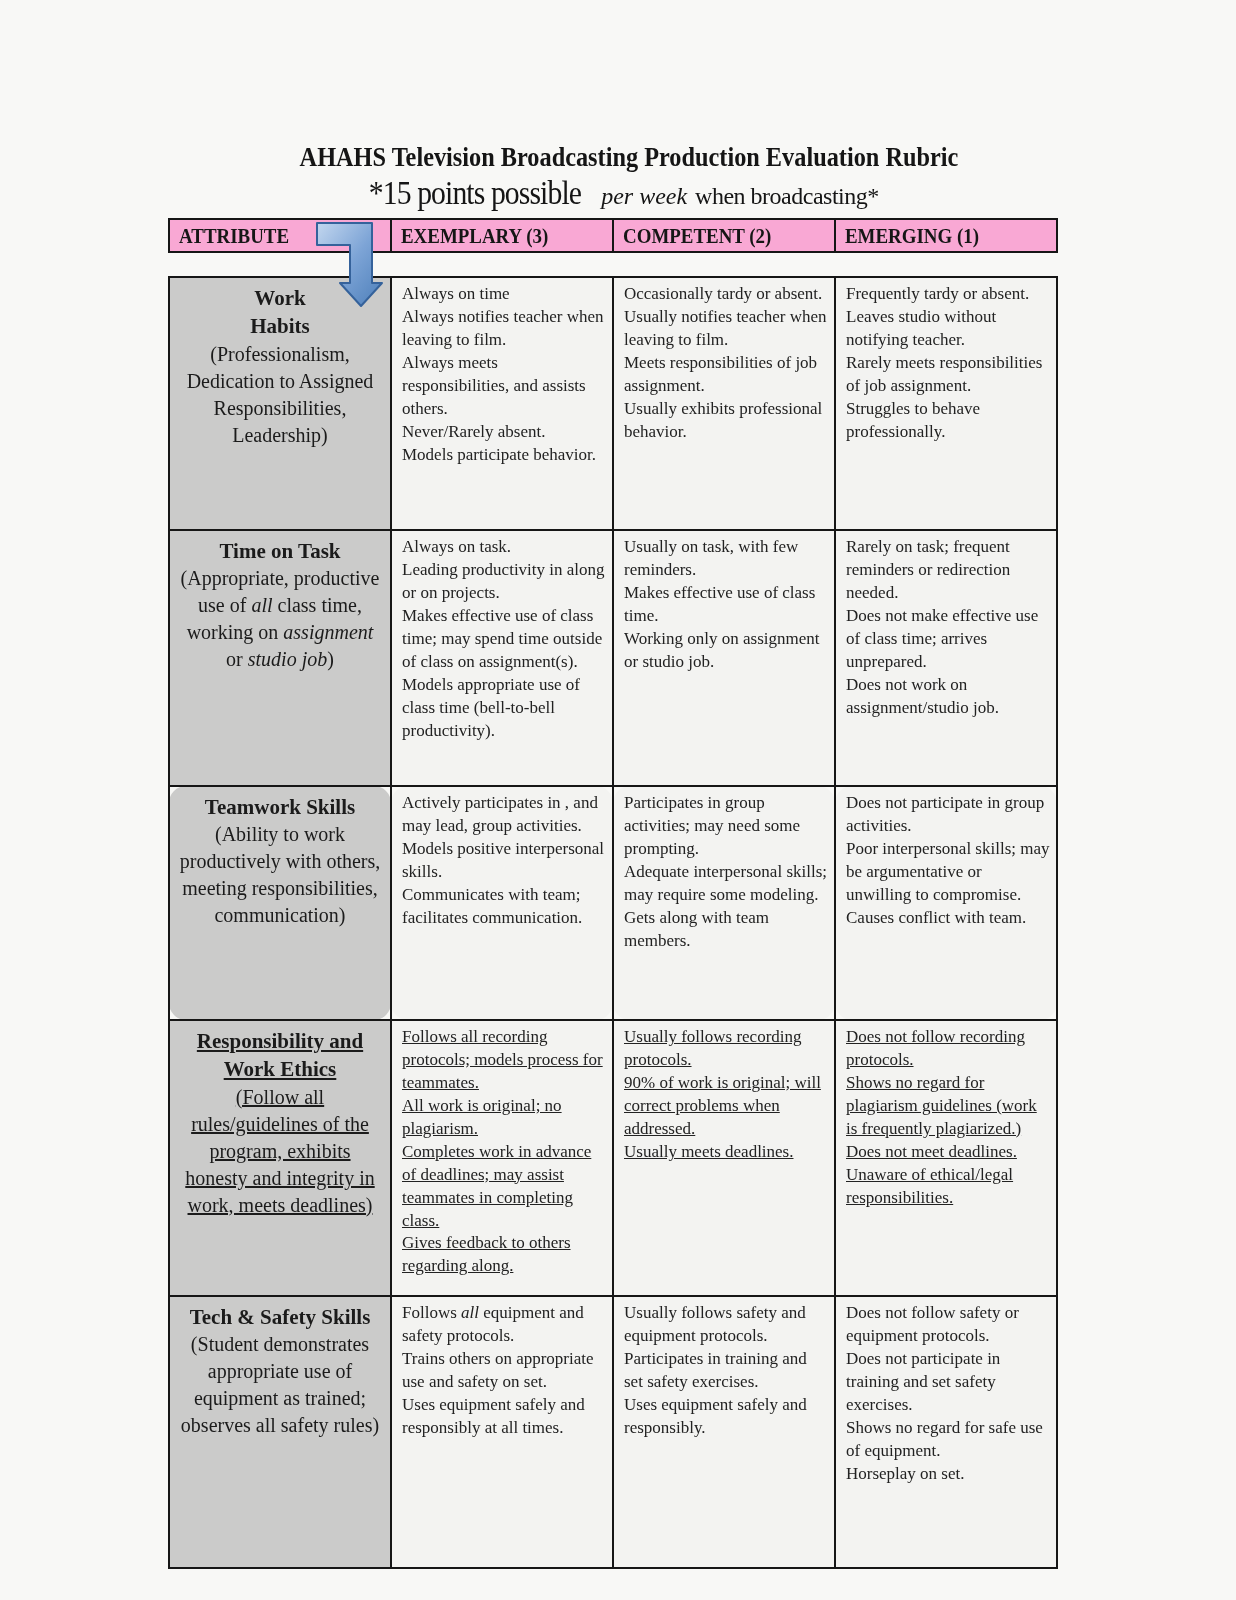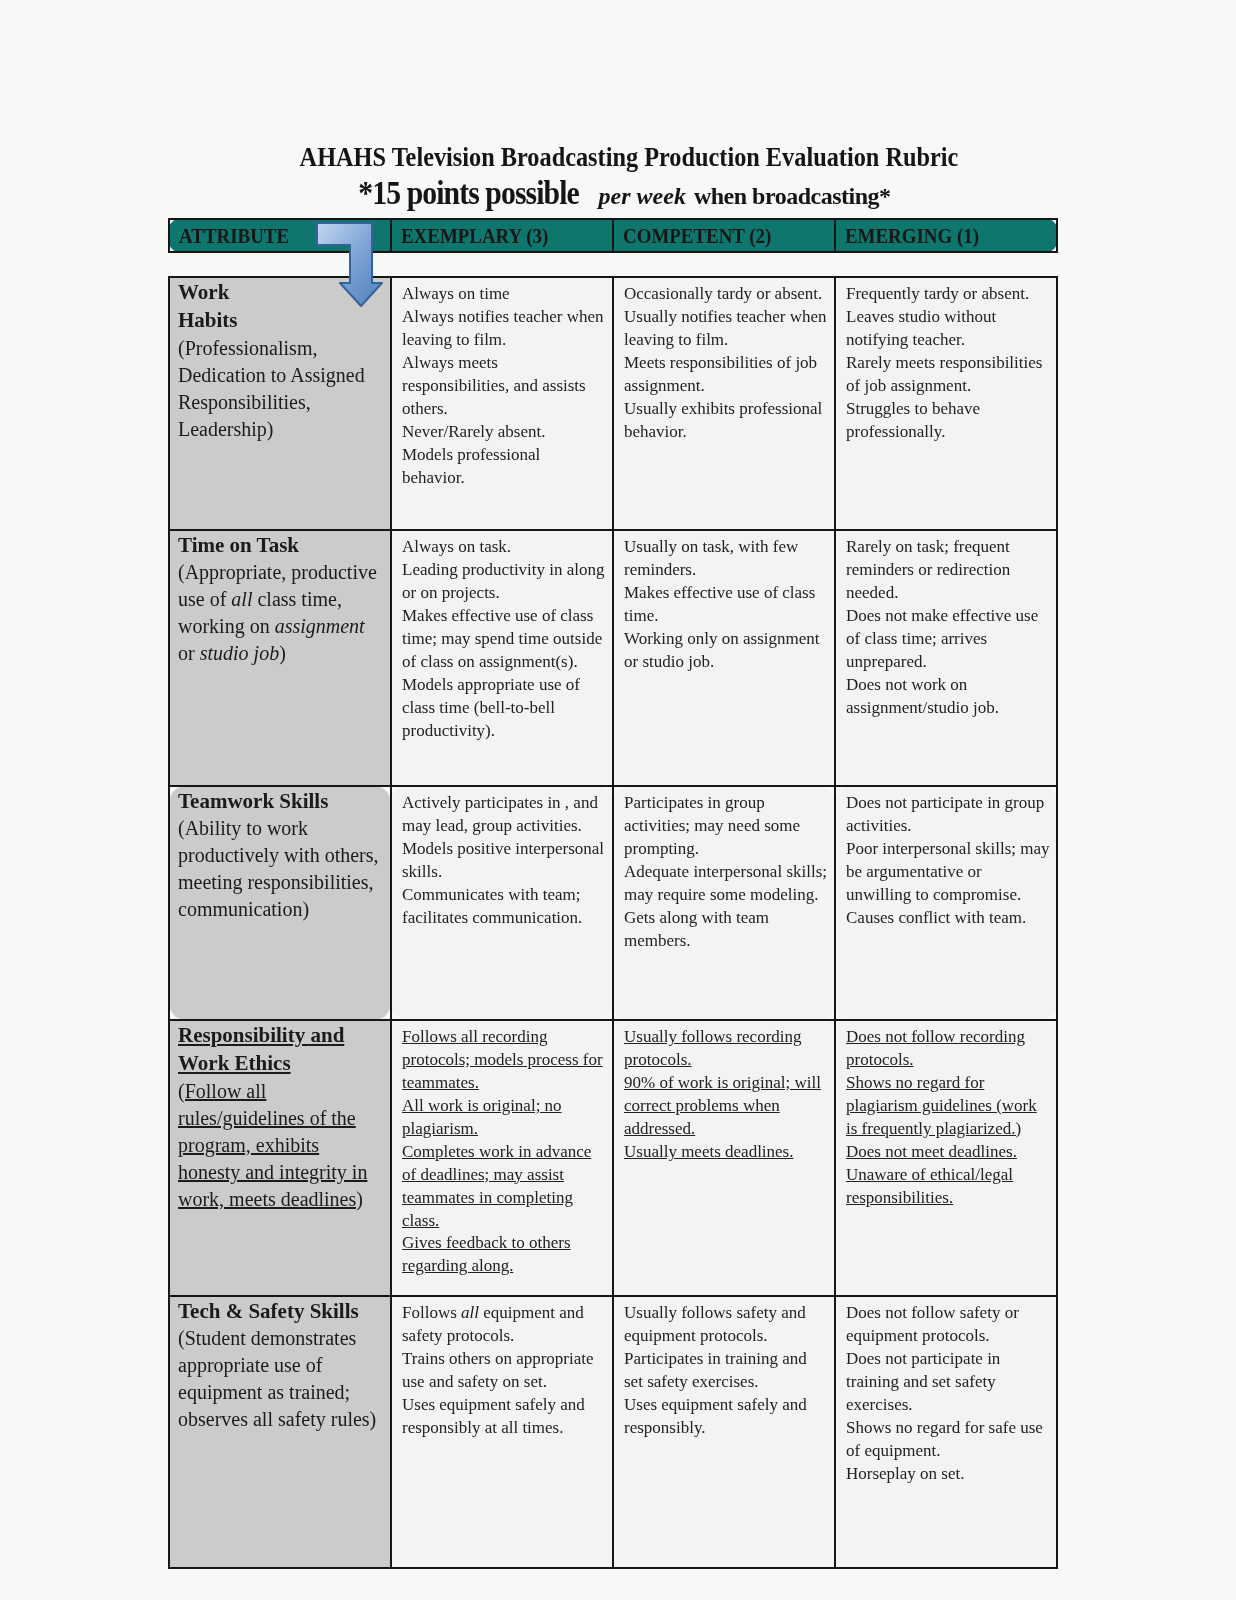--- a/index.html
+++ b/index.html
@@ -21,34 +21,33 @@
     font-size:27px;
     font-weight:bold;
     color:#151515;
     padding-left:21px;
   }
   .cond{display:inline-block;transform:scaleX(0.9);transform-origin:center;white-space:nowrap;}
   .cond-left{display:inline-block;transform:scaleX(0.86);transform-origin:left center;white-space:nowrap;}
   .subtitle{
     margin-top:2px;
     text-align:center;
-    font-weight:bold;
+    font-weight:normal;
     color:#151515;
   }
   .sub-lead{font-size:33px;letter-spacing:-1px;}
   .sub-italic{font-style:italic;font-size:24px;margin-left:8px;}
   .sub-tail{font-size:24px;margin-left:8px;letter-spacing:-0.5px;}
 
   
   table{border-collapse:collapse;table-layout:fixed;}
   .header-table{
     margin:6px 16px 0 168px;
     width:890px;
-    background:#0f766e;
-    border-radius:14px;
+    background:#f9a8d4;
   }
   .header-table th{
     border:2px solid #161616;
     height:31px;
     text-align:left;
     padding:0 0 0 9px;
     font-size:22px;
     font-weight:bold;
     color:#161616;
     vertical-align:middle;
@@ -62,22 +61,22 @@
     vertical-align:top;
   }
   .body-table tr:nth-child(1) td{height:231px;}
   .body-table tr:nth-child(2) td{height:234px;}
   .body-table tr:nth-child(3) td{height:212px;border-radius:17px;}
   .body-table tr:nth-child(4) td{height:254px;text-decoration:underline;}
   .body-table tr:nth-child(5) td{height:250px;}
 
   td.attr-cell{
     background:#cbcbca;
-    text-align:left;
-    padding:0 8px;
+    text-align:center;
+    padding:6px 8px;
     font-size:20px;
     line-height:1.35;
   }
   .attr-title{font-weight:bold;font-size:21px;}
   .attr-desc em{font-style:italic;}
   td.content-cell{
     background:#f3f3f1;
     padding:5px 6px 15px 10px;
     font-size:17px;
     line-height:1.35;
@@ -147,21 +146,21 @@
               <div>Work</div>
               <div>Habits</div>
             </div>
             <div class="attr-desc"><span>(Professionalism, Dedication to Assigned Responsibilities, Leadership)</span></div>
           </td>
           <td class="content-cell">
             <div class="cell-line">Always on time</div>
             <div class="cell-line">Always notifies teacher when leaving to film.</div>
             <div class="cell-line">Always meets responsibilities, and assists others.</div>
             <div class="cell-line">Never/Rarely absent.</div>
-            <div class="cell-line">Models professional behavior.</div>
+            <div class="cell-line">Models participate behavior.</div>
           </td>
           <td class="content-cell">
             <div class="cell-line">Occasionally tardy or absent.</div>
             <div class="cell-line">Usually notifies teacher when leaving to film.</div>
             <div class="cell-line">Meets responsibilities of job assignment.</div>
             <div class="cell-line">Usually exhibits professional behavior.</div>
           </td>
           <td class="content-cell">
             <div class="cell-line">Frequently tardy or absent.</div>
             <div class="cell-line">Leaves studio without notifying teacher.</div>

